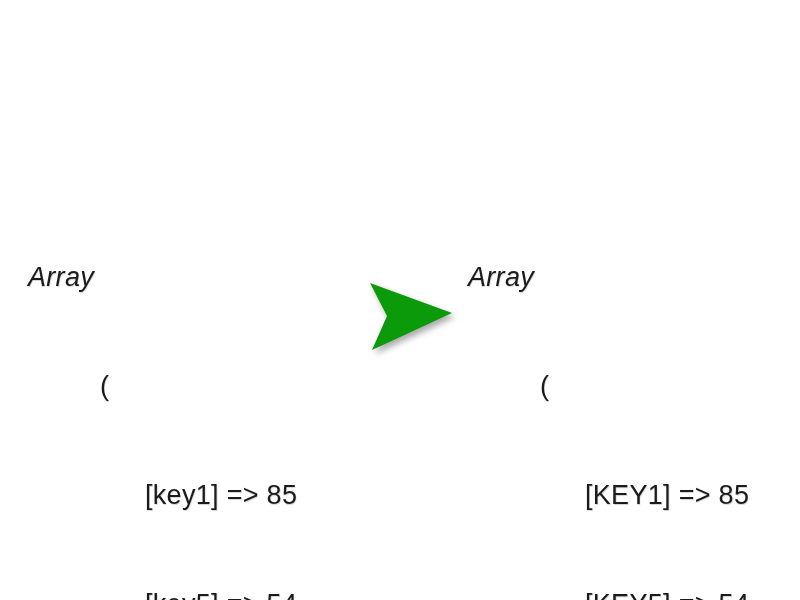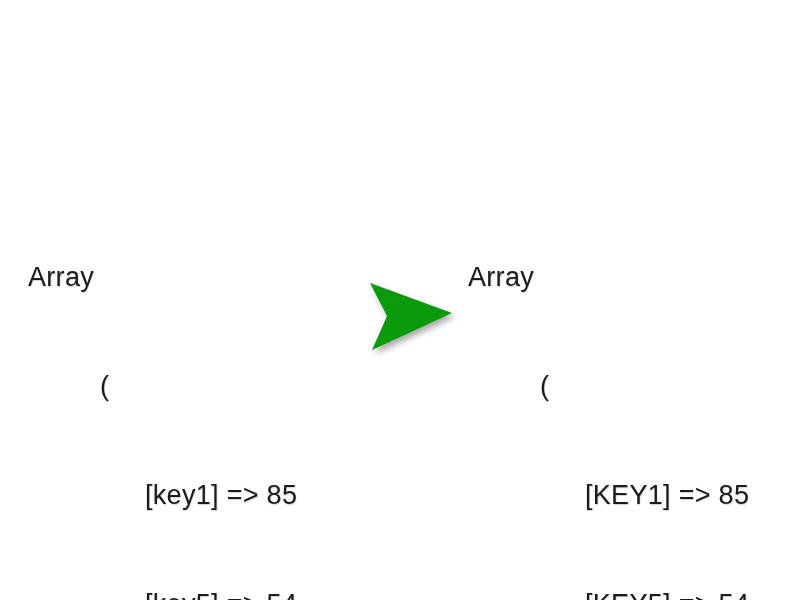--- a/index.html
+++ b/index.html
@@ -23,21 +23,21 @@
     top: 186px;
     font-size: 27px;
     line-height: 36.4px;
     color: #1b1b1b;
     white-space: pre;
     letter-spacing: 0.3px;
     text-shadow: 0.6px 0.8px 1px rgba(0,0,0,0.18);
   }
   .block-before { left: 28px; }
   .block-after  { left: 468px; }
-  .line-keyword { padding-left: 0; }
+  .line-keyword { padding-left: 0; font-style: italic; }
   .line-paren   { padding-left: 72px; }
   .line-entry   { padding-left: 117px; }
   .arrow-wrap {
     position: absolute;
     left: 364px;
     top: 278px;
     width: 95px;
     height: 78px;
   }
   .arrow-wrap svg {

